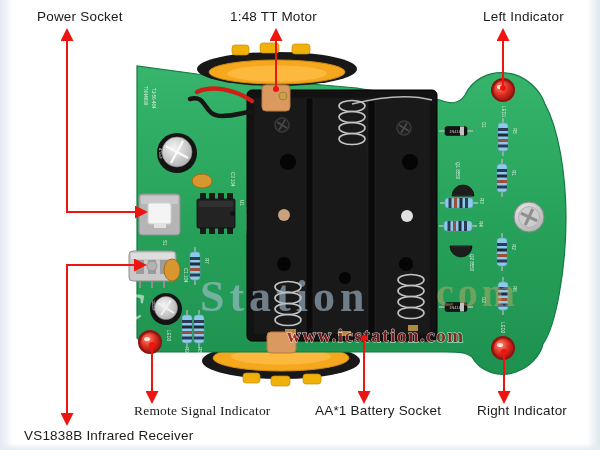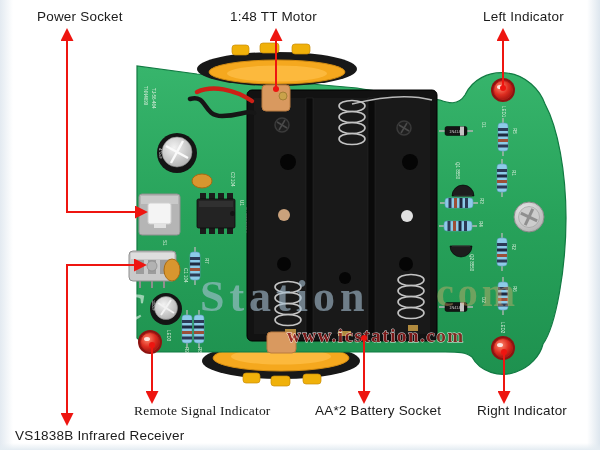--- a/index.html
+++ b/index.html
@@ -290,20 +290,20 @@
           <circle cx="364" cy="338" r="3"></circle>
           <circle cx="504" cy="352" r="3"></circle>
     </g>
   </g>
 </svg>
 
 <div class="lbl" style="left:37px;top:9px;">Power Socket</div>
 <div class="lbl" style="left:230px;top:9px;">1:48 TT Motor</div>
 <div class="lbl" style="left:483px;top:9px;">Left Indicator</div>
 <div class="lbl" style="left:134px;top:403px;font-family:Liberation Serif, serif;">Remote Signal Indicator</div>
-<div class="lbl" style="left:315px;top:403px;">AA*2 Battery Socket</div>
+<div class="lbl" style="left:315px;top:403px;">AA*1 Battery Socket</div>
 <div class="lbl" style="left:477px;top:403px;">Right Indicator</div>
-<div class="lbl" style="left:15px;top:428px;text-align:center;">VS1838B Infrared Receiver</div>
+<div class="lbl" style="left:24px;top:428px;text-align:center;">VS1838B Infrared Receiver</div>
 
 <div class="edge edge-l"></div>
 <div class="edge edge-r"></div>
 <div class="edge edge-b"></div>
 </div>
 
 </body></html>

